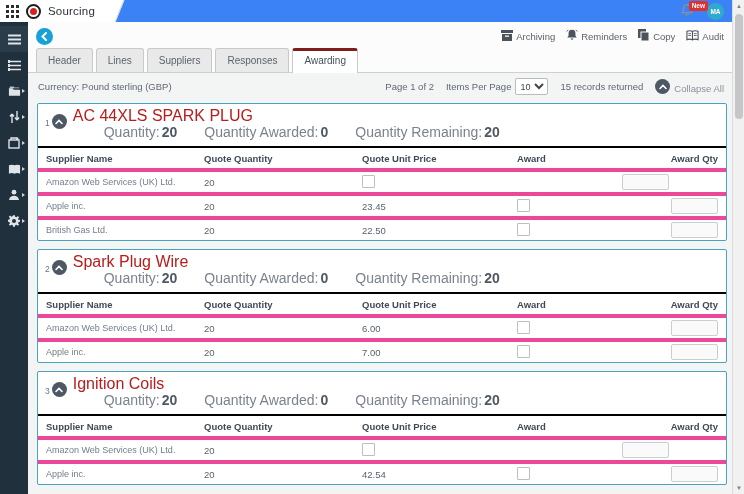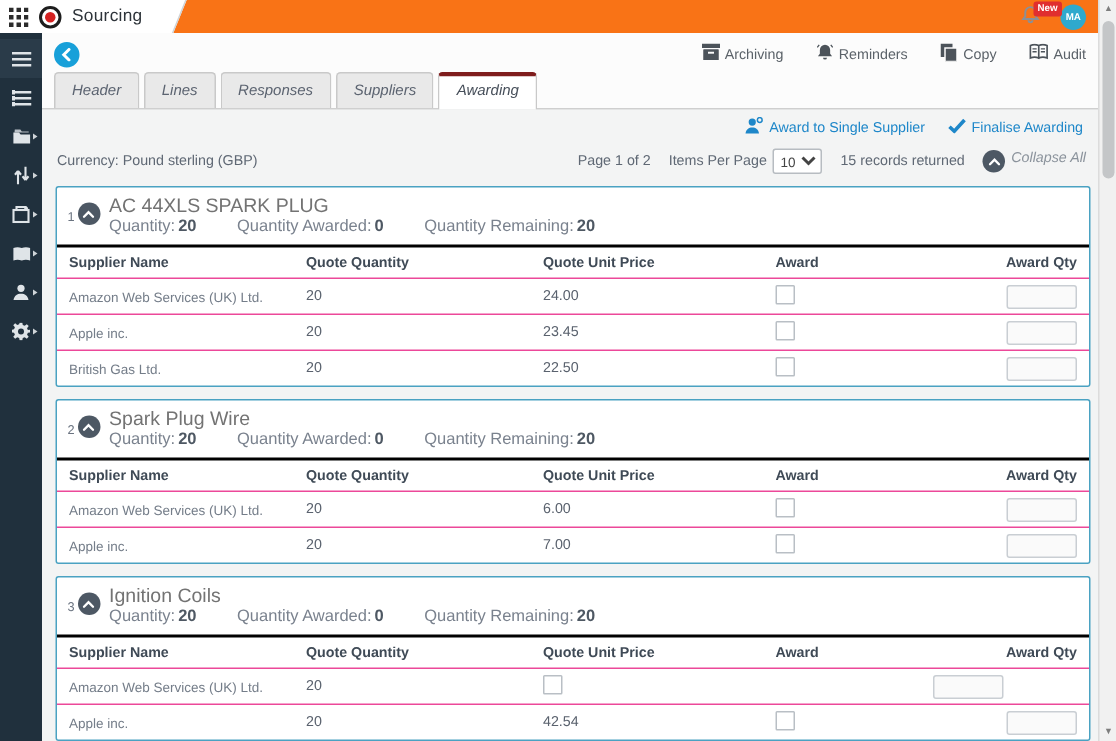--- a/index.html
+++ b/index.html
@@ -1,20 +1,20 @@
 <!DOCTYPE html>
 <html><head>
 <meta charset="utf-8">
 <style>
   * { margin:0; padding:0; box-sizing:border-box; }
   html,body { width:744px; height:494px; overflow:hidden; }
   body { font-family:"Liberation Sans","DejaVu Sans",sans-serif; font-size:10px; color:#5a6370; background:#f3f4f4; position:relative; }
 
   
-  .topbar { position:absolute; left:0; top:0; right:12px; height:22px; background:#f97316; z-index:5; }
+  .topbar { position:absolute; left:0; top:0; right:12px; height:22px; background:#3b82f6; z-index:5; }
   .brand-tab { position:absolute; left:-8px; top:0; width:128px; height:22px; background:#fff; transform:skewX(-22deg); border-right:1px solid #cfd3d6; }
   .brand { position:absolute; left:6px; top:0; height:22px; display:flex; align-items:center; gap:7px; z-index:2; }
   .grid-icon svg { display:block; }
   .logo { width:15px; height:15px; border-radius:50%; border:2px solid #1d1d1d; background:#fff; display:flex; align-items:center; justify-content:center; }
   .logo i { width:7px; height:7px; border-radius:50%; background:#d42222; }
   .app-title { color:#2d3339; font-size:11.5px; letter-spacing:.2px; }
   .top-right { position:absolute; right:8px; top:0; height:22px; display:flex; align-items:center; gap:7px; }
   .notif { position:relative; width:20px; height:16px; }
   .notif .bell { color:#8a9097; }
   .badge-new { position:absolute; right:-8px; top:-2px; background:#e02f2f; color:#fff; font-size:6.5px; font-weight:bold; padding:1px 3px; border-radius:2px; line-height:1.2; }
@@ -24,51 +24,51 @@
   .sidebar { position:absolute; left:0; top:22px; bottom:0; width:28px; background:#20303d; z-index:4; display:flex; flex-direction:column; align-items:center; padding-top:4px; }
   .side-ic { width:28px; height:26px; display:flex; align-items:center; justify-content:center; color:#dfe4e8; position:relative; cursor:pointer; }
   .side-ic.first { background:#2a3b49; }
   .side-ic .sub { position:absolute; right:3px; top:11px; width:0; height:0; border-left:3px solid #cfd4d8; border-top:2.5px solid transparent; border-bottom:2.5px solid transparent; }
 
   
   .main { position:absolute; left:28px; top:22px; right:12px; bottom:0; background:#f3f4f4; }
   .white-top { background:#fcfcfc; }
   .row1 { display:flex; justify-content:space-between; align-items:center; padding:5px 8px 3px 8px; height:26px; }
   .back-btn { width:17px; height:17px; border-radius:50%; background:#18a0d9; display:flex; align-items:center; justify-content:center; cursor:pointer; }
-  .toolbar { display:flex; align-items:center; gap:22px; }
+  .toolbar { display:flex; align-items:center; gap:11px; }
   .tb-item { display:flex; align-items:center; gap:3px; color:#5b6269; font-size:9.5px; cursor:pointer; }
   .tb-item svg { color:#4c535a; }
 
-  .tabs { display:flex; gap:3px; padding-left:8px; border-bottom:1px solid #cfcfcf; align-items:flex-end;font-style:italic; }
+  .tabs { display:flex; gap:3px; padding-left:8px; border-bottom:1px solid #cfcfcf; align-items:flex-end; }
   .tab { background:#e9e9e9; border:1px solid #c9c9c9; border-bottom:none; border-radius:3px 3px 0 0; padding:6px 11px 6px; font-size:10px; color:#5b6370; cursor:pointer; position:relative; top:0; }
   .tab.active { background:#fff; border-top:3px solid #7f1d1d; padding-top:4px; color:#474f5a; margin-bottom:-1px; padding-bottom:7px; }
 
   .links-row { display:flex; justify-content:flex-end; gap:15px; padding:5px 10px 1px; align-items:center; }
   .blue-link { color:#1e87c9; font-size:9.5px; display:flex; align-items:center; gap:4px; cursor:pointer; }
 
   .info-row { display:flex; justify-content:space-between; align-items:center; padding:5px 8px 8px 10px; font-size:9.5px; color:#5f6874; }
   .info-right { display:flex; align-items:center; gap:12px; }
   .ipp { display:flex; align-items:center; gap:4px; }
   .ipp select { font-size:9px; height:17px; border:1px solid #b7bcc1; background:#fff; color:#444; border-radius:2px; }
-  .collapse-all { display:flex; align-items:flex-start; gap:4px; color:#8a929b; cursor:pointer;font-style:italic; }
+  .collapse-all { display:flex; align-items:flex-end; gap:4px; color:#8a929b; cursor:pointer; }
 
   .circle-toggle { width:15px; height:15px; border-radius:50%; background:#4d5864; display:inline-flex; align-items:center; justify-content:center; cursor:pointer; flex:none; }
 
   
   .item-card { background:#fff; border:1px solid #4aa2c2; border-radius:2px; margin:0 5px 8px 9px; }
   .card-head { display:flex; padding:5px 8px 6px 5px; }
   .idx { font-size:8.5px; color:#6a7380; margin:9px 2px 0 2px; }
   .card-head .circle-toggle { margin-top:5px; margin-right:6px; }
   .head-main { flex:1; }
-  .line-title { font-size:13px; color:#737373; line-height:14px; }
-  .stats { display:flex; margin-top:1px; font-size:11px; }
+  .line-title { font-size:16px; color:#b91c1c; line-height:14px; }
+  .stats { display:flex; margin-top:1px; font-size:14px;margin-left:31px; }
   .stat { margin-right:27px; color:#7a828e; }
   .stat b { color:#4e5863; font-weight:bold; margin-left:2px; }
 
-  .t-row { display:grid; grid-template-columns:158px 158px 155px 152px 1fr; align-items:center; padding:0 8px; height:24px; border-top:1px solid #ec4899; }
+  .t-row { display:grid; grid-template-columns:158px 158px 155px 152px 1fr; align-items:center; padding:0 8px; height:24px; border-top:4px solid #ec4899; }
   .t-head { height:22px; font-weight:bold; color:#3f4a56; font-size:9.5px; border-top:2px solid #000000; }
   .t-row .c5 { text-align:right; }
   .sup { color:#747d89; font-size:9px; }
   .num { color:#5a626e; font-size:9.5px; }
   .cb { appearance:none; -webkit-appearance:none; width:13px; height:13px; border:1px solid #b9bfc5; background:#fff; border-radius:1px; cursor:pointer; }
   .qty-in { width:47px; height:16px; border:1px solid #c9ced3; background:#fafafa; border-radius:2px; cursor:text; }
 
   
   .vscroll { position:absolute; right:0; top:0; bottom:0; width:12px; background:#f1f1f1; border-left:1px solid #dcdcdc; z-index:6; }
   .vs-arrow { position:absolute; left:0; width:12px; height:12px; color:#7d7d7d; font-size:6px; display:flex; align-items:center; justify-content:center; cursor:pointer; }
@@ -209,42 +209,26 @@
                 <path d="M2.5 3.5h3M2.5 5.5h3M8.5 3.5h3M8.5 5.5h3" stroke-width=".9"></path>
               </svg></span>
           <span>Audit</span>
         </span>
       </div>
     </div>
 
     <div class="tabs">
       <span class="tab">Header</span>
       <span class="tab">Lines</span>
+      <span class="tab">Suppliers</span>
       <span class="tab">Responses</span>
-      <span class="tab">Suppliers</span>
       <span class="tab active">Awarding</span>
     </div>
   </div>
 
-  <div class="links-row">
-    <span class="blue-link">
-      <span><svg width="13" height="12" viewBox="0 0 13 12" fill="#1e87c9">
-            <circle cx="5.5" cy="3.4" r="2.4"></circle>
-            <path d="M1 11c.4-2.8 2.2-4 4.5-4S9.6 8.2 10 11z"></path>
-            <circle cx="10.5" cy="2" r="1.6" fill="none" stroke="#1e87c9" stroke-width="1"></circle>
-          </svg></span>
-      <span>Award to Single Supplier</span>
-    </span>
-    <span class="blue-link">
-      <span><svg width="12" height="10" viewBox="0 0 12 10" fill="none" stroke="#1e87c9" stroke-width="2.4">
-            <path d="M1 5.5L4.2 8.5L11 1"></path>
-          </svg></span>
-      <span>Finalise Awarding</span>
-    </span>
-  </div>
 
   <div class="info-row">
     <span>
       <span>Currency:</span>
       <span>Pound sterling (GBP)</span>
     </span>
     <span class="info-right">
       <span>Page 1 of 2</span>
       <span class="ipp">
         <span>Items Per Page</span>
@@ -282,21 +266,20 @@
     <div class="t-row t-head">
       <span>Supplier Name</span>
       <span>Quote Quantity</span>
       <span>Quote Unit Price</span>
       <span>Award</span>
       <span class="c5">Award Qty</span>
     </div>
     <div class="t-row">
       <span class="sup">Amazon Web Services (UK) Ltd.</span>
       <span class="num">20</span>
-      <span class="num">24.00</span>
       <span><input type="checkbox" class="cb" style=""></span>
       <span class="c5"><input type="text" class="qty-in" style=""></span>
     </div>
     <div class="t-row">
       <span class="sup">Apple inc.</span>
       <span class="num">20</span>
       <span class="num">23.45</span>
       <span><input type="checkbox" class="cb" style=""></span>
       <span class="c5"><input type="text" class="qty-in" style=""></span>
     </div>

